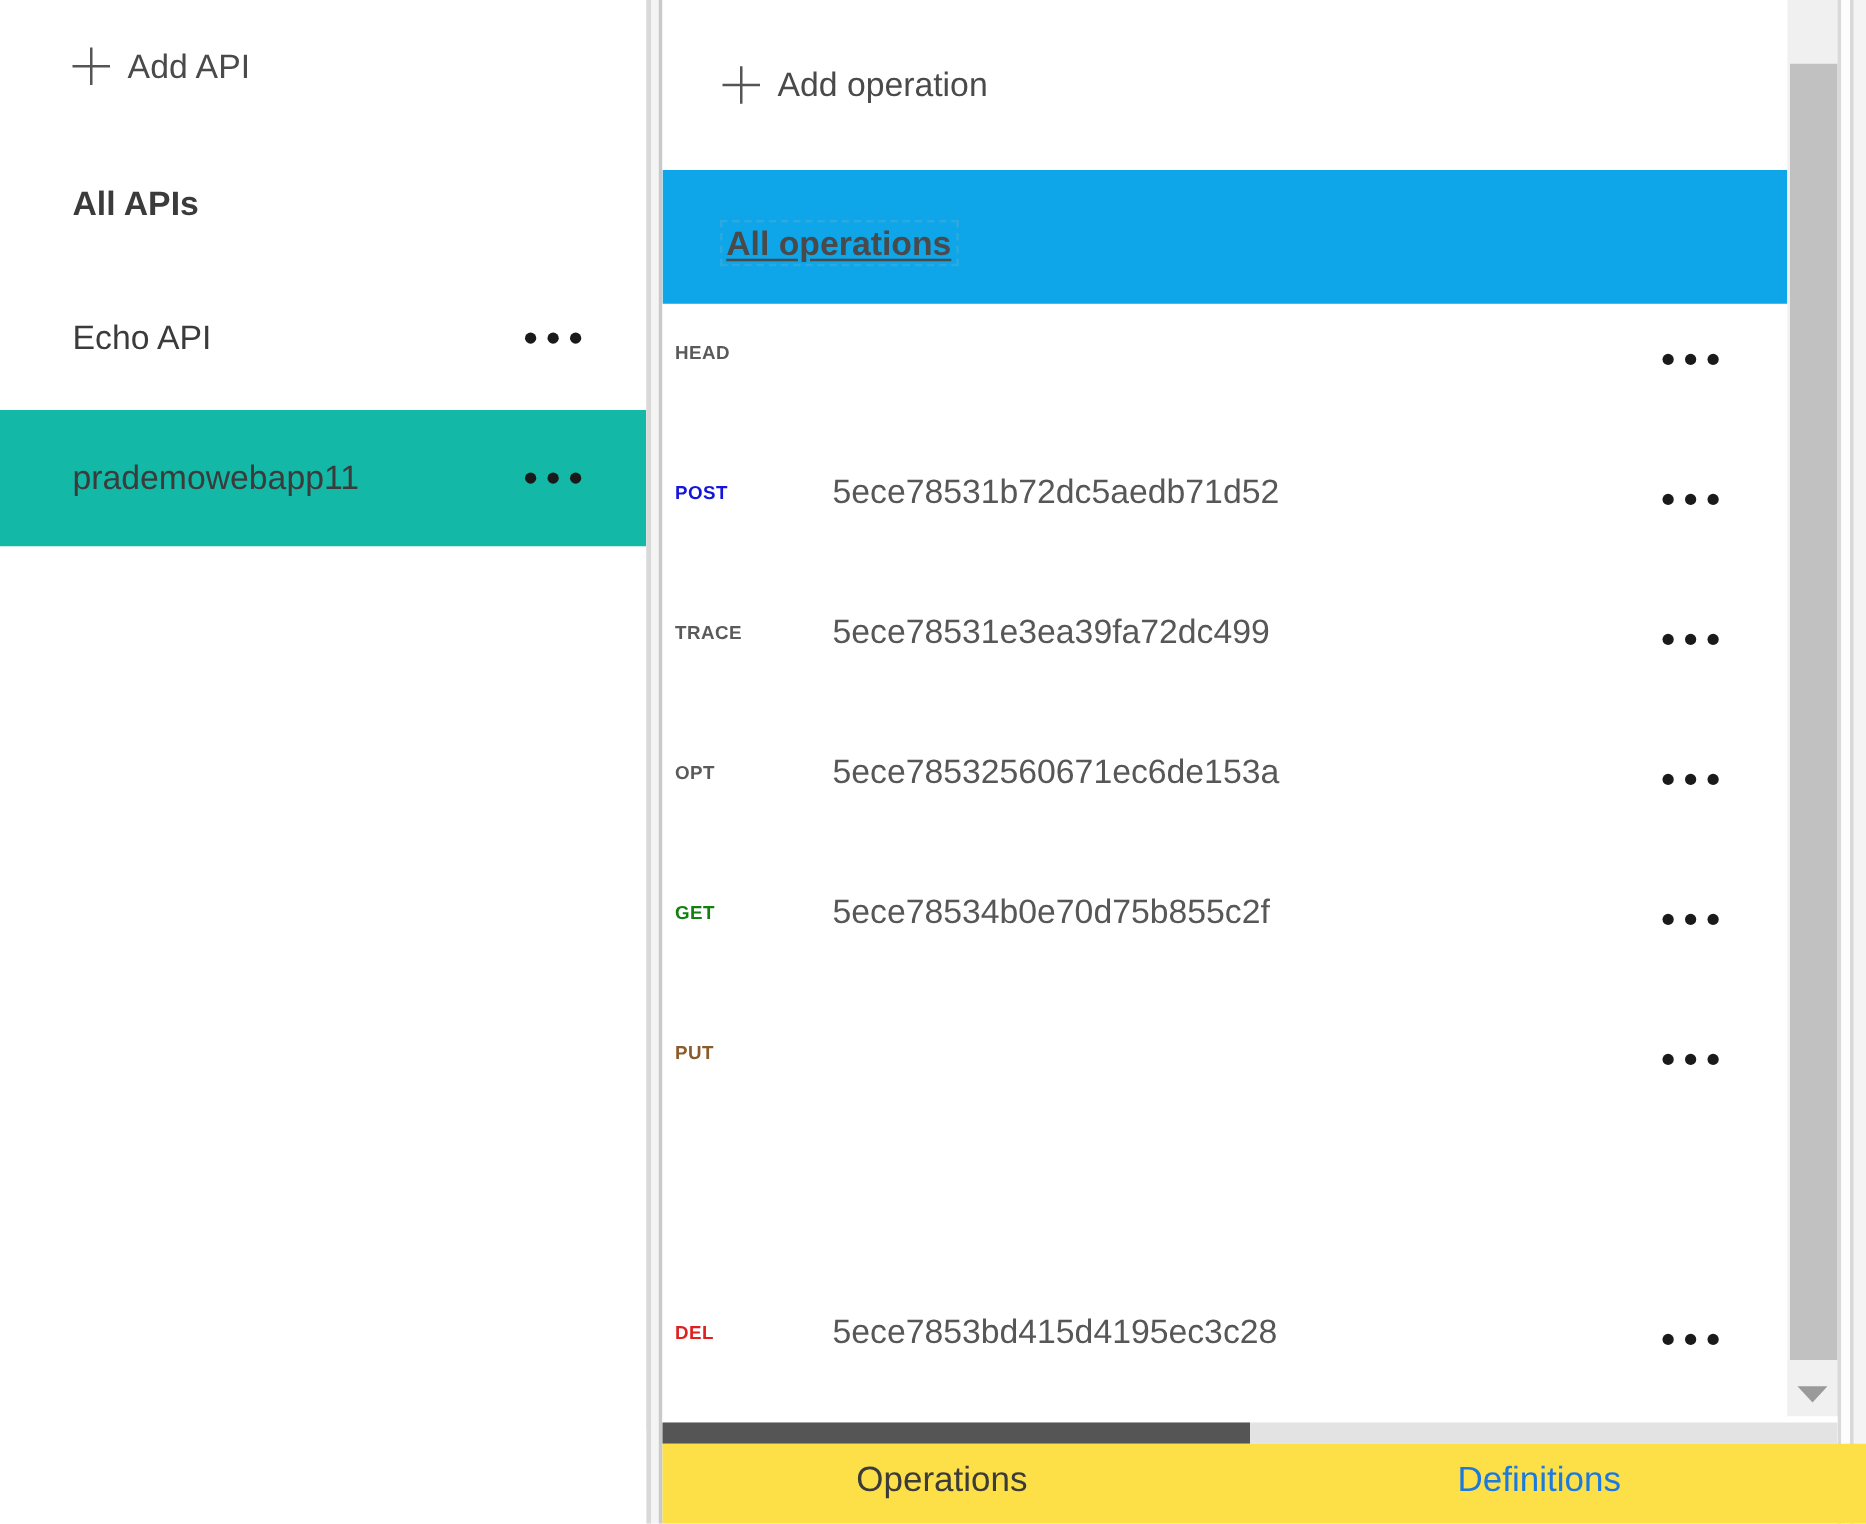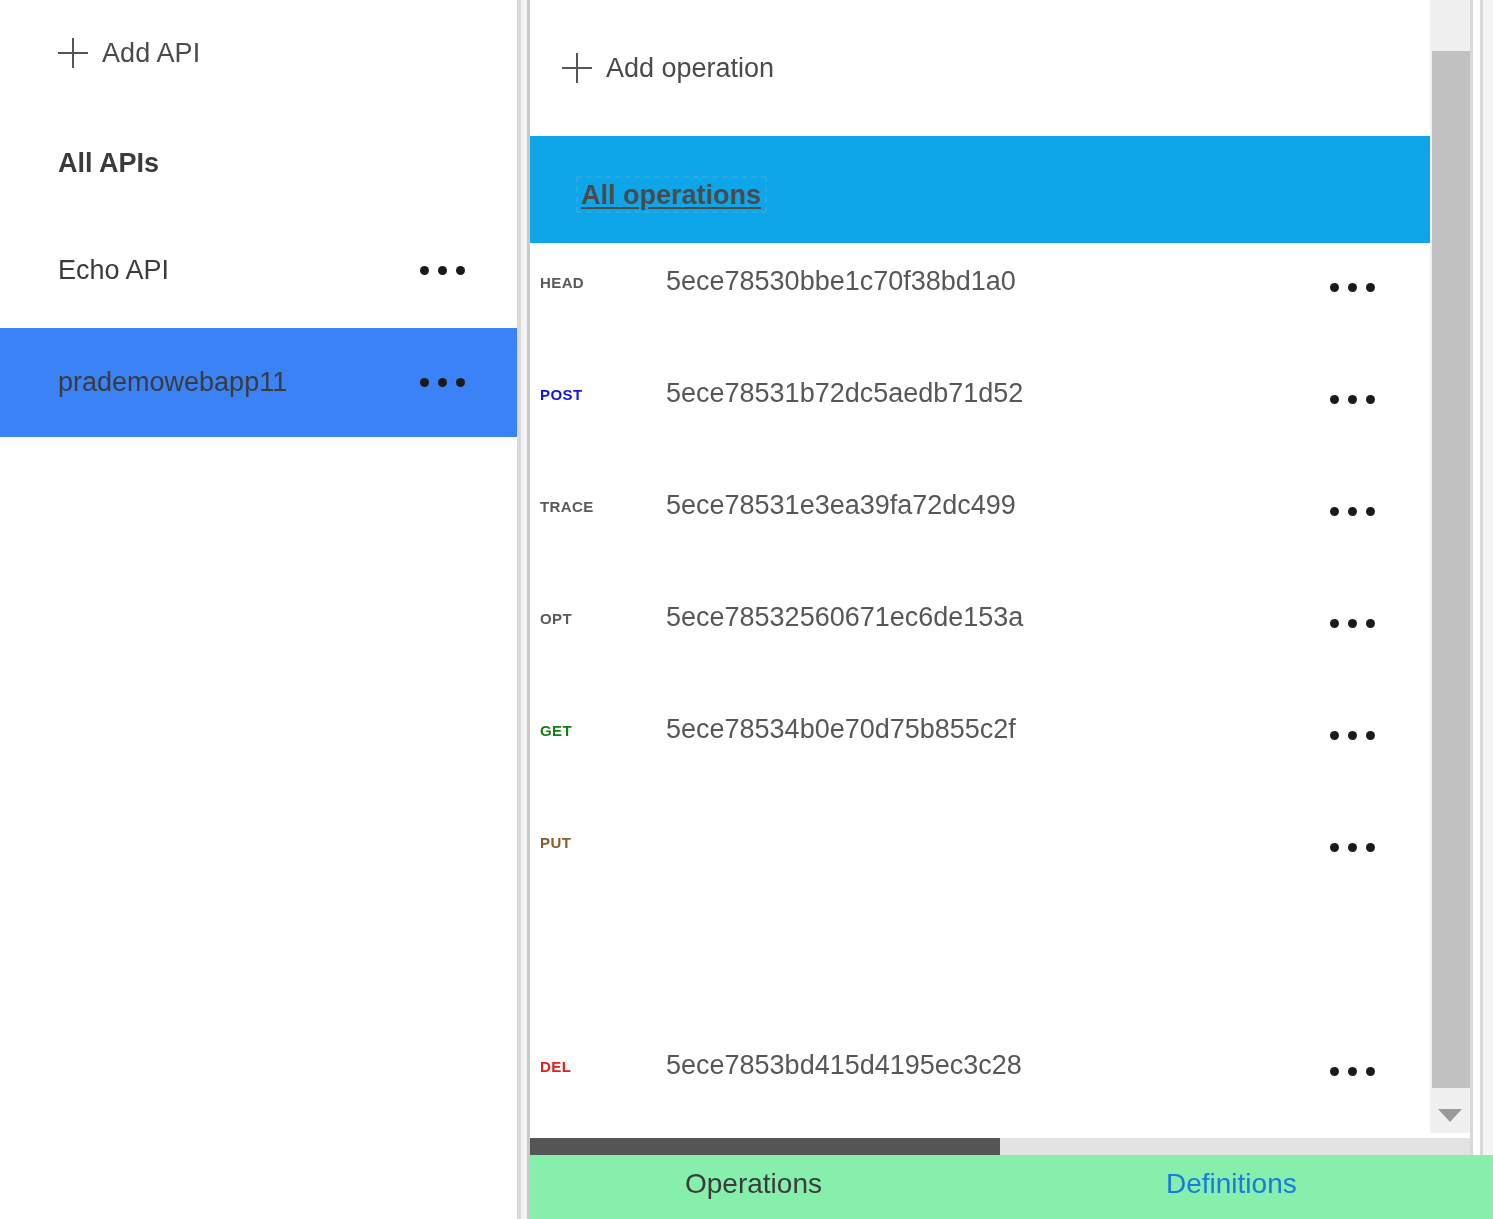--- a/index.html
+++ b/index.html
@@ -70,21 +70,21 @@
   .api-item {
     position: absolute;
     left: 0;
     width: 517px;
     height: 109px;
     display: flex;
     align-items: center;
     cursor: pointer;
   }
   .api-item.echo     { top: 216px; background: #ffffff; }
-  .api-item.selected { top: 328px; background: #3b82f6; }
+  .api-item.selected { top: 328px; background: #14b8a6; }
 
   .api-item-label {
     position: absolute;
     left: 58px;
     font-size: 27px;
     color: #3b3b3b;
   }
 
   .dots {
     position: absolute;
@@ -130,21 +130,21 @@
     background: #ffffff;
     overflow: hidden;
   }
 
   .add-op-row {
     position: absolute;
     left: 0; top: 0;
     width: 900px; height: 136px;
     display: flex;
     align-items: center;
-    padding-left: 32px;
+    padding-left: 48px;
     cursor: pointer;
   }
   .add-op-label {
     font-size: 27px;
     color: #4a4a4a;
   }
 
   .all-ops-band {
     position: absolute;
     left: 0; top: 136px;
@@ -272,21 +272,21 @@
     background: #555555;
     cursor: pointer;
   }
 
   
   .tabbar {
     position: absolute;
     left: 530px; top: 1155px;
     width: 963px;
     height: 64px;
-    background: #86efac;
+    background: #fde047;
   }
   .tab {
     position: absolute;
     top: 13px;
     font-size: 28px;
     cursor: pointer;
   }
   .tab.operations  { left: 155px; color: #3b3b3b; }
   .tab.definitions { left: 636px; color: #1a7ae0; }
 
@@ -343,21 +343,20 @@
     </div>
 
     <div class="all-ops-band">
       <span class="all-ops-focus">
         <span class="all-ops-text">All operations</span>
       </span>
     </div>
 
     <div class="op-row" style="top:243px">
       <span class="op-verb" style="color:#5a5a5a">HEAD</span>
-      <span class="op-name">5ece78530bbe1c70f38bd1a0</span>
       <span class="dots">
         <span></span>
           <span></span>
           <span></span>
       </span>
     </div>
 
     <div class="op-row" style="top:355px">
       <span class="op-verb" style="color:#1414dd">POST</span>
       <span class="op-name">5ece78531b72dc5aedb71d52</span>

